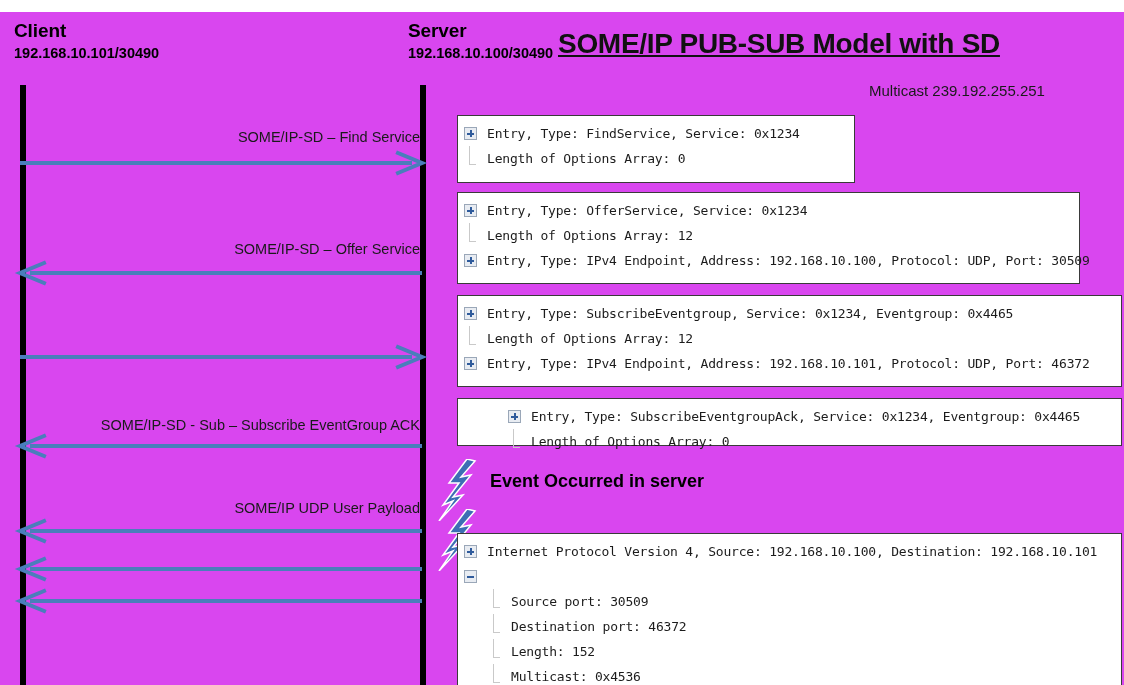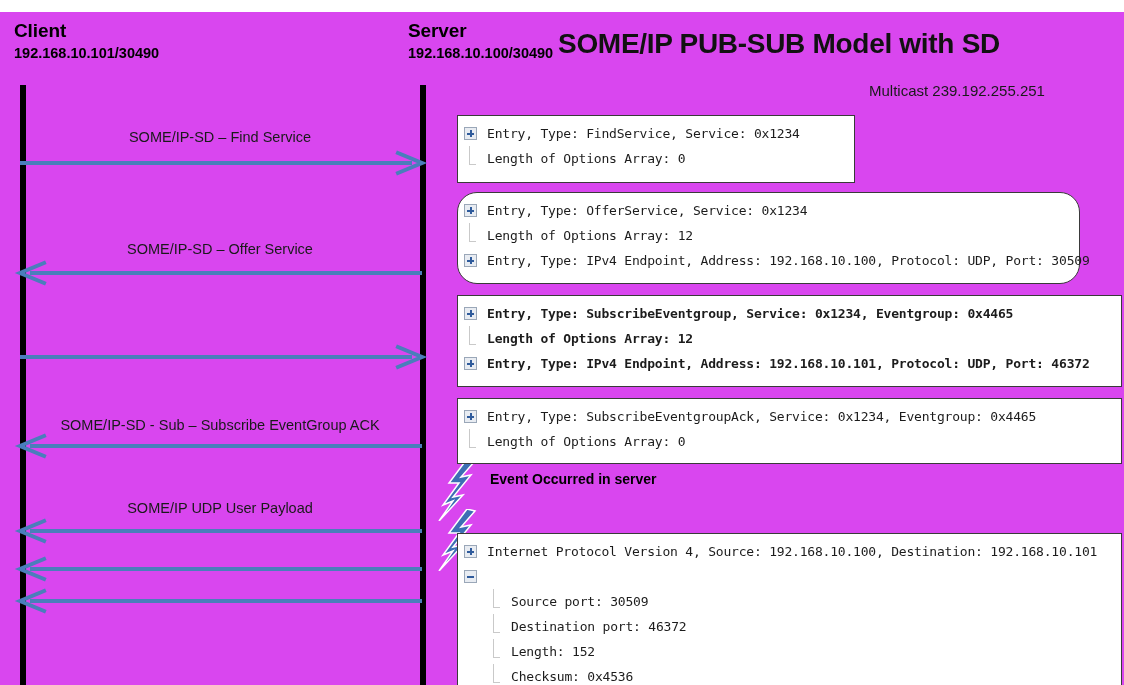--- a/index.html
+++ b/index.html
@@ -48,21 +48,21 @@
     width: 6px;
     background: #000000;
   }
 
   
   .arrow-label {
     position: absolute;
     font-size: 14.5px;
     color: #1a1a1a;
     white-space: nowrap;
-    text-align: center;
+    text-align: right;
   }
   .arrow {
     position: absolute;
     height: 22px;
   }
   .arrow svg { display: block; overflow: visible; }
 
   
   .pkt-box {
     position: absolute;
@@ -131,41 +131,41 @@
   .pkt-text {
     font-family: "DejaVu Sans Mono", monospace;
     font-size: 13px;
     color: #1c1c1c;
     letter-spacing: -0.2px;
   }
 
   
   .event-label {
     position: absolute;
-    font-size: 14px;
+    font-size: 18px;
     font-weight: bold;
     color: #000000;
     white-space: nowrap;
     padding-left: 12px;
   }
   .bolt { position: absolute; }
   .bolt svg { display: block; }
 </style>
 </head>
 <body>
 
 <div id="canvas">
 
   <div class="actor-title actor-name" style="left:14px; top:8px;">Client</div>
   <div class="actor-title actor-addr" style="left:14px; top:33px;">192.168.10.101/30490</div>
 
   <div class="actor-title actor-name" style="left:408px; top:8px;">Server</div>
   <div class="actor-title actor-addr" style="left:408px; top:33px;">192.168.10.100/30490</div>
 
-  <div class="deck-title" style="left:558px; top:16px;">SOME/IP PUB-SUB Model with SD</div>
+  <div class="deck-title" style="left:558px; top:16px;text-decoration:underline;">SOME/IP PUB-SUB Model with SD</div>
 
   <div class="multicast-label" style="left:869px; top:70px;">Multicast 239.192.255.251</div>
 
   <div class="lifeline" style="left:20px; top:73px; height:606px;"></div>
   <div class="lifeline" style="left:420px; top:73px; height:606px;"></div>
 
   <div class="arrow-label" style="left:20px; top:117px; width:400px;">SOME/IP-SD – Find Service</div>
   <div class="arrow" style="left:20px; top:140px; width:405px;">
     <svg width="405" height="22" viewBox="0 0 405 22">
       <line x1="0" y1="11" x2="392" y2="11" stroke="#4a7ebb" stroke-width="4"></line>
@@ -234,51 +234,51 @@
     <div class="pkt-row">
       <span class="tree-toggle plus"></span>
       <span class="pkt-text">Entry, Type: FindService, Service: 0x1234</span>
     </div>
     <div class="pkt-row">
       <span class="tree-spacer"></span>
       <span class="pkt-text">Length of Options Array: 0</span>
     </div>
   </div>
 
-  <div class="pkt-box" style="left:457px; top:180px; width:623px; height:92px;border-radius:20px;">
+  <div class="pkt-box" style="left:457px; top:180px; width:623px; height:92px;">
     <div class="pkt-row">
       <span class="tree-toggle plus"></span>
       <span class="pkt-text">Entry, Type: OfferService, Service: 0x1234</span>
     </div>
     <div class="pkt-row">
       <span class="tree-spacer"></span>
       <span class="pkt-text">Length of Options Array: 12</span>
     </div>
     <div class="pkt-row">
       <span class="tree-toggle plus"></span>
       <span class="pkt-text">Entry, Type: IPv4 Endpoint, Address: 192.168.10.100, Protocol: UDP, Port: 30509</span>
     </div>
   </div>
 
-  <div class="pkt-box" style="left:457px; top:283px; width:665px; height:92px;font-weight:bold;">
+  <div class="pkt-box" style="left:457px; top:283px; width:665px; height:92px;">
     <div class="pkt-row">
       <span class="tree-toggle plus"></span>
       <span class="pkt-text">Entry, Type: SubscribeEventgroup, Service: 0x1234, Eventgroup: 0x4465</span>
     </div>
     <div class="pkt-row">
       <span class="tree-spacer"></span>
       <span class="pkt-text">Length of Options Array: 12</span>
     </div>
     <div class="pkt-row">
       <span class="tree-toggle plus"></span>
       <span class="pkt-text">Entry, Type: IPv4 Endpoint, Address: 192.168.10.101, Protocol: UDP, Port: 46372</span>
     </div>
   </div>
 
-  <div class="pkt-box" style="left:457px; top:386px; width:665px; height:66px;">
+  <div class="pkt-box" style="left:457px; top:386px; width:665px; height:48px;padding-left:44px;">
     <div class="pkt-row">
       <span class="tree-toggle plus"></span>
       <span class="pkt-text">Entry, Type: SubscribeEventgroupAck, Service: 0x1234, Eventgroup: 0x4465</span>
     </div>
     <div class="pkt-row">
       <span class="tree-spacer"></span>
       <span class="pkt-text">Length of Options Array: 0</span>
     </div>
   </div>
 
@@ -297,17 +297,17 @@
     <div class="pkt-row indent">
       <span class="tree-spacer"></span>
       <span class="pkt-text">Destination port: 46372</span>
     </div>
     <div class="pkt-row indent">
       <span class="tree-spacer"></span>
       <span class="pkt-text">Length: 152</span>
     </div>
     <div class="pkt-row indent">
       <span class="tree-spacer"></span>
-      <span class="pkt-text">Checksum: 0x4536</span>
+      <span class="pkt-text">Multicast: 0x4536</span>
     </div>
   </div>
 
 </div>
 
 </body></html>

